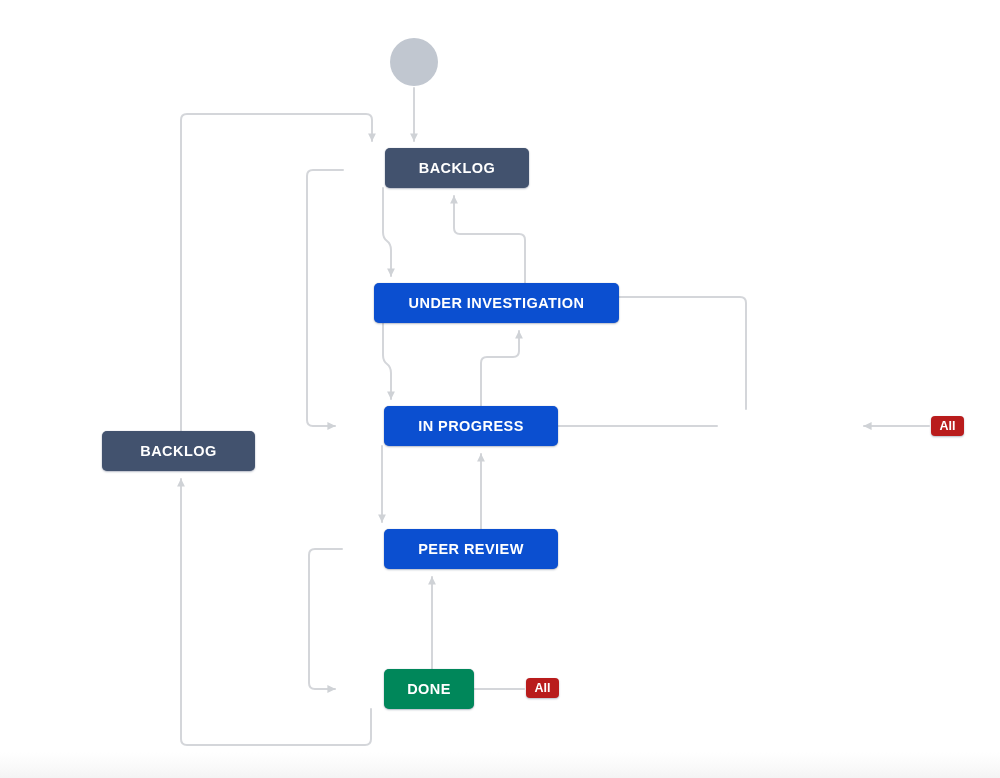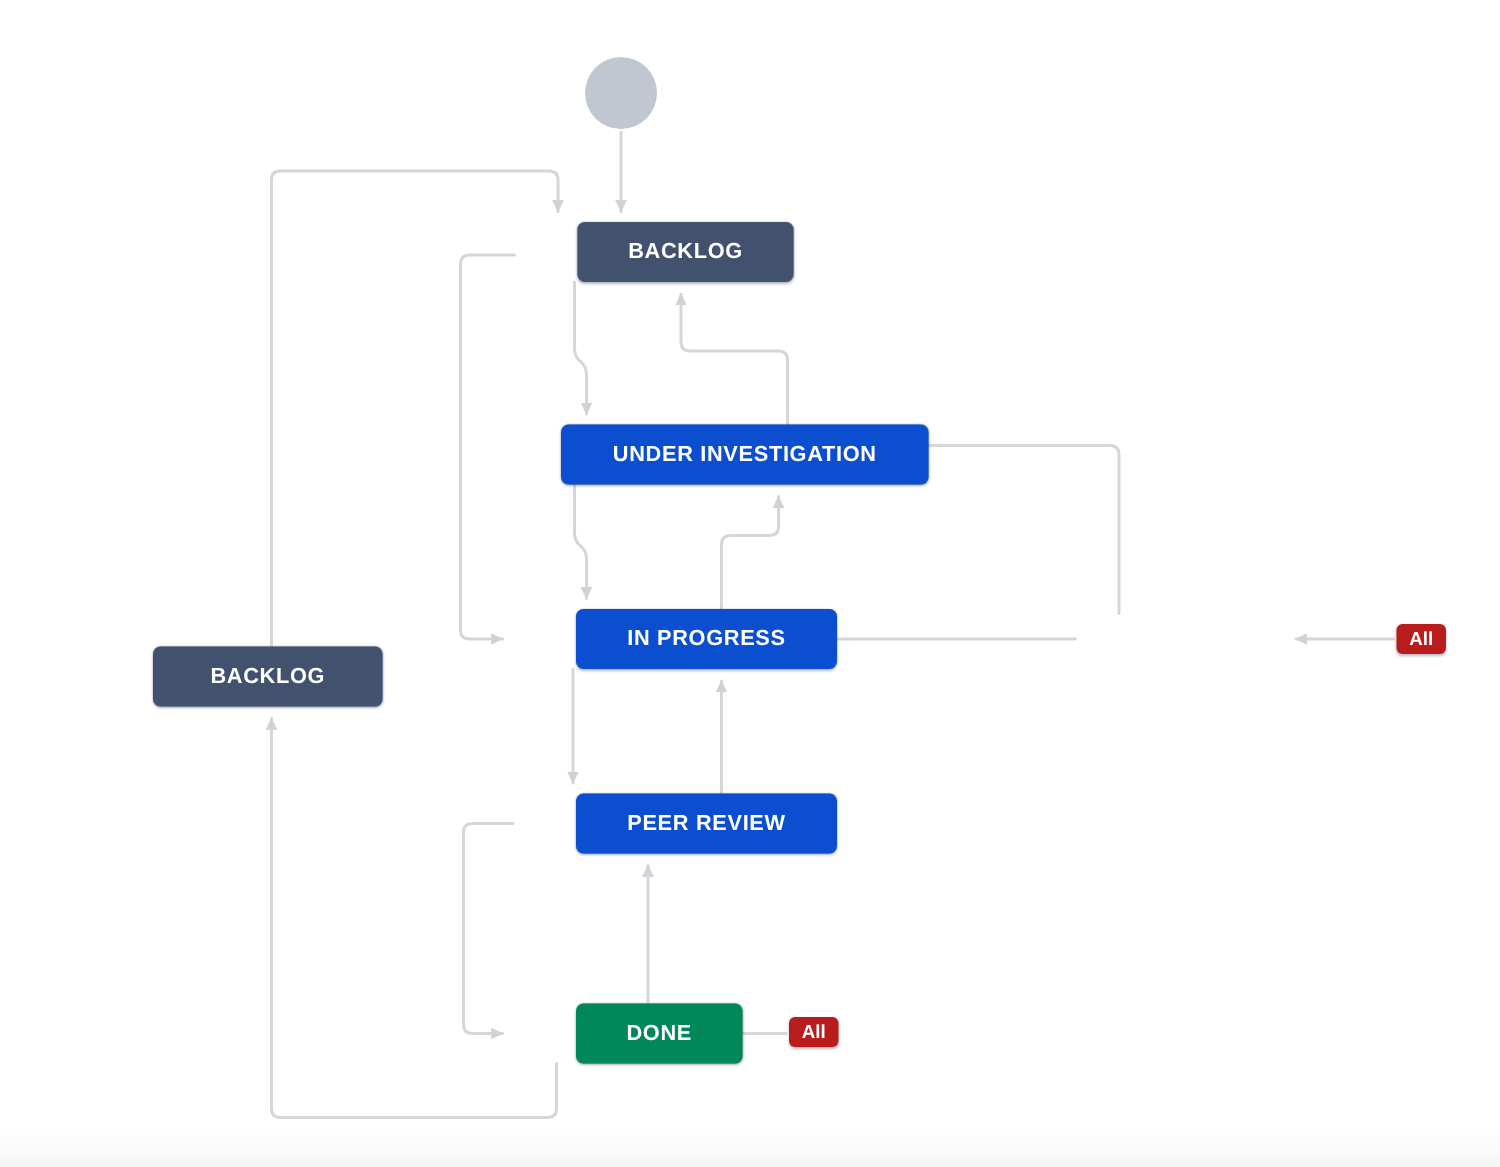--- a/index.html
+++ b/index.html
@@ -123,21 +123,21 @@
   <div class="start-node" style="left:390px; top:38px; width:48px; height:48px;"></div>
 
   <div class="node slate" style="left:343px; top:148px; width:144px; height:40px;">BACKLOG</div>
 
   <div class="node blue" style="left:332px; top:283px; width:245px; height:40px;">UNDER INVESTIGATION</div>
 
   <div class="node blue" style="left:342px; top:406px; width:174px; height:40px;">IN PROGRESS</div>
 
   <div class="node blue" style="left:342px; top:529px; width:174px; height:40px;">PEER REVIEW</div>
 
-  <div class="node green" style="left:342px; top:669px; width:111px; height:40px;">DONE</div>
+  <div class="node green" style="left:342px; top:669px; width:90px; height:40px;">DONE</div>
 
   <div class="node slate" style="left:60px; top:431px; width:153px; height:40px;">BACKLOG</div>
 
 
   <div class="badge" style="left:931px; top:416px; width:33px; height:20px;">All</div>
 
   <div class="badge" style="left:526px; top:678px; width:33px; height:20px;">All</div>
 
   <div id="footer-band"></div>
 </div>

